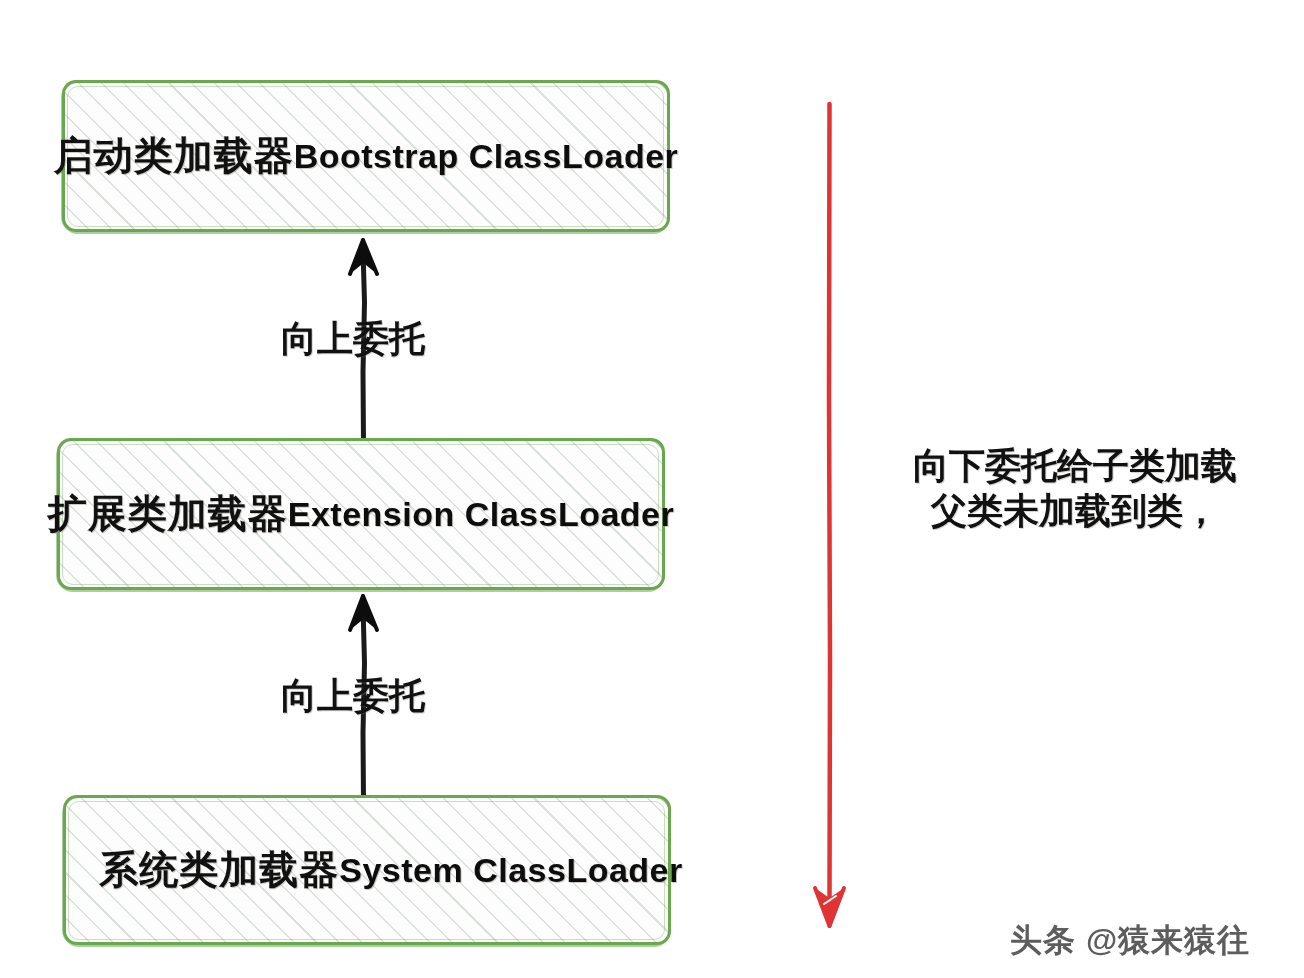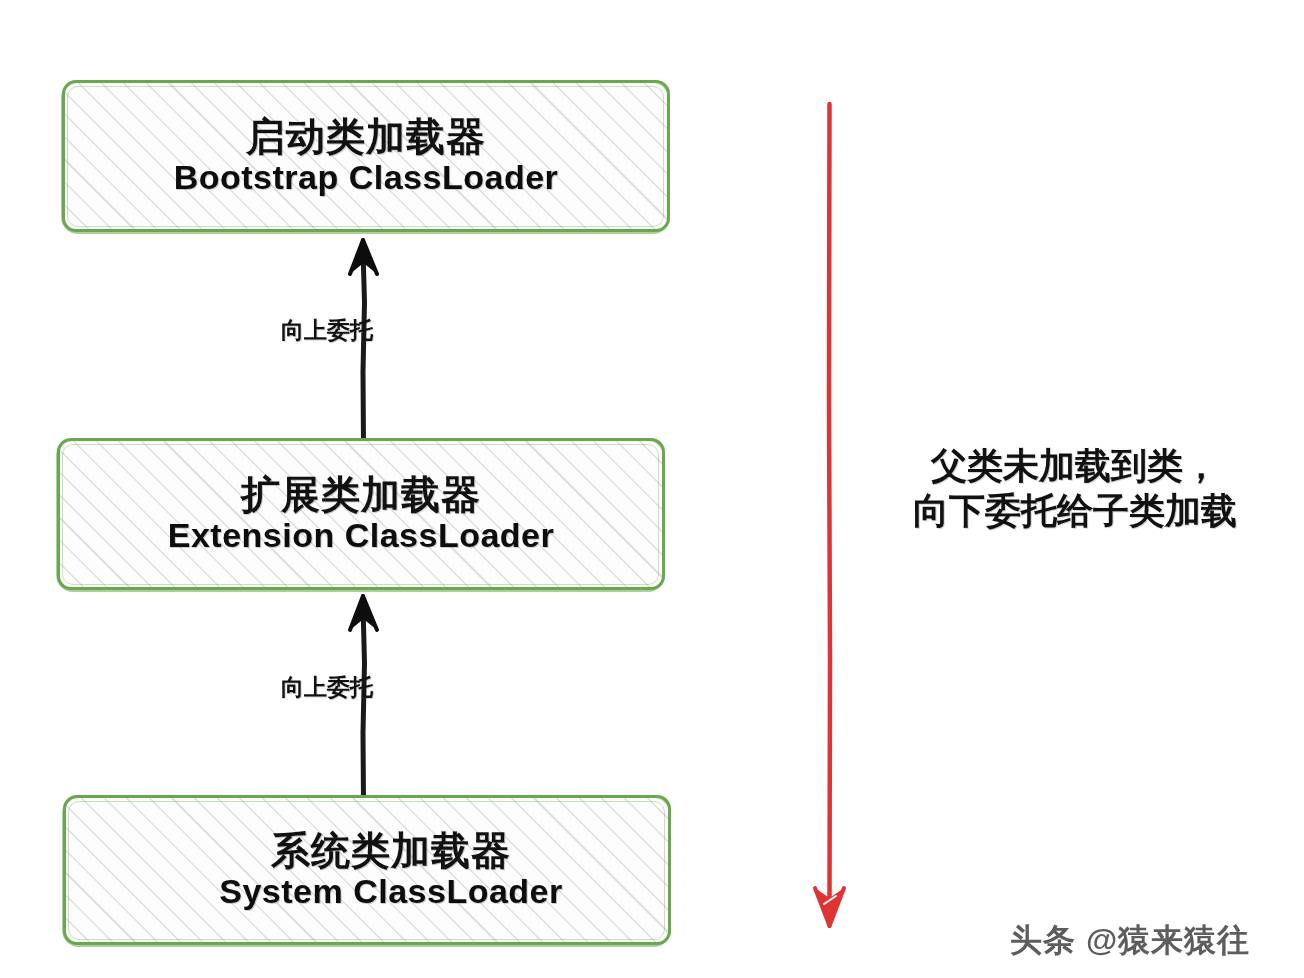--- a/index.html
+++ b/index.html
@@ -27,21 +27,21 @@
     background-color: #fcfdfc;
     background-image:
       repeating-linear-gradient(
         45deg,
         rgba(150,170,150,0.32) 0px,
         rgba(150,170,150,0.32) 1.5px,
         rgba(255,255,255,0) 1.5px,
         rgba(255,255,255,0) 16px
       );
     display: flex;
-    flex-direction: column;
+    flex-direction: row;
     align-items: center;
     justify-content: center;
     z-index: 4;
   }
   
   .loader-box::before {
     content: "";
     position: absolute;
     left: -4px;
     top: -2px;
@@ -87,21 +87,21 @@
   }
 
   
   .up-arrow {
     position: absolute;
     z-index: 2;
   }
   .arrow-label {
     position: absolute;
     z-index: 6;
-    font-size: 23px;
+    font-size: 36px;
     font-weight: bold;
     color: #111111;
     white-space: nowrap;
     text-shadow: 1px 1px 0 rgba(120,110,100,0.30);
     background: transparent;
   }
 
   
   .red-arrow {
     position: absolute;
@@ -169,19 +169,19 @@
 
   <svg class="red-arrow" style="left:800px; top:98px; width:60px; height:840px;" viewBox="0 0 60 840">
     <path d="M29.5 6 L29 300 L30 560 L29.5 805" stroke="#e03434" stroke-width="4.5" fill="none" stroke-linecap="round"></path>
     <path d="M29.5 828 L15 790 L29.5 800 L44 790 Z" fill="#e03434"></path>
     <path d="M29.5 828 L15 790" stroke="#e03434" stroke-width="4" fill="none" stroke-linecap="round"></path>
     <path d="M29.5 828 L44 790" stroke="#e03434" stroke-width="4" fill="none" stroke-linecap="round"></path>
     <path d="M24 806 L36 798" stroke="#ffffff" stroke-width="2" fill="none" stroke-linecap="round"></path>
   </svg>
 
   <div class="red-note" style="left:880px; top:443px; width:390px;">
+    <div>向下委托给子类加载</div>
     <div>父类未加载到类，</div>
-    <div>向下委托给子类加载</div>
   </div>
 
   <div class="watermark" style="left:1010px; top:897px;margin-top:22px;">头条 @猿来猿往</div>
 
 </div>
 
 </body></html>

